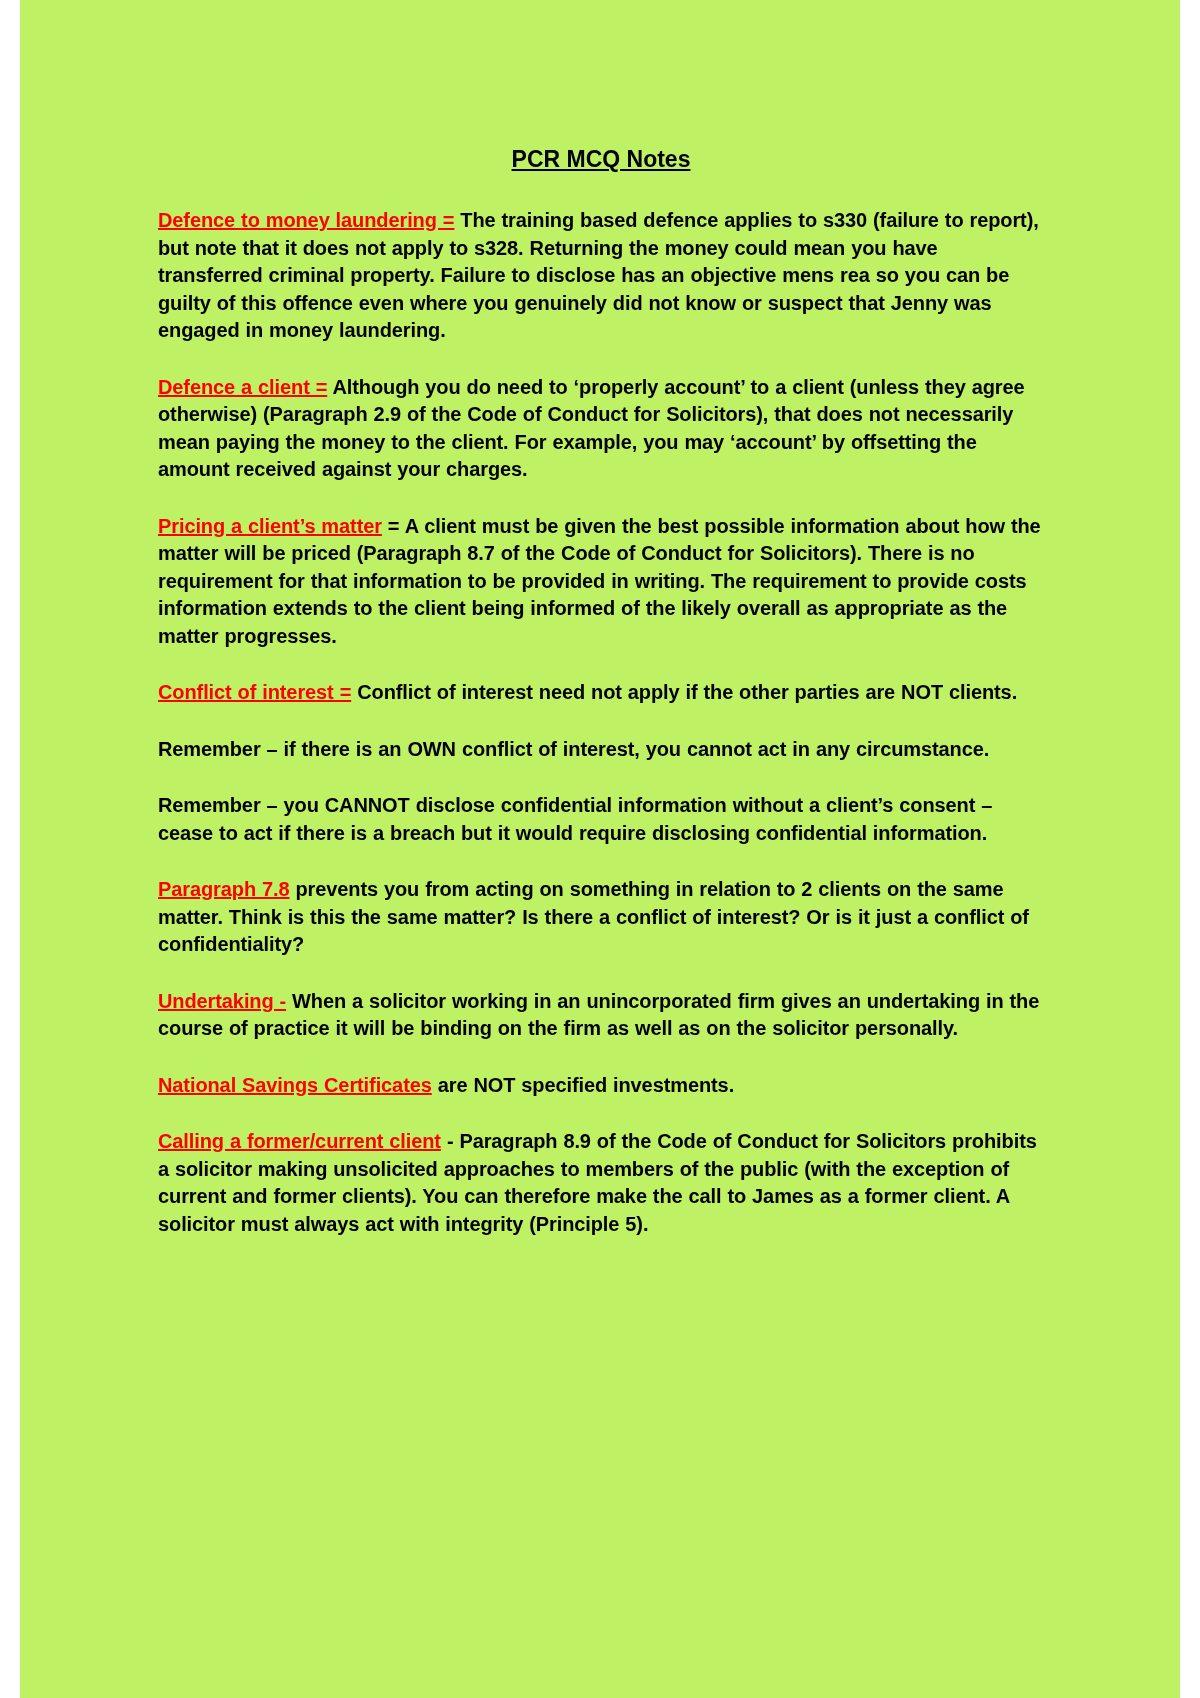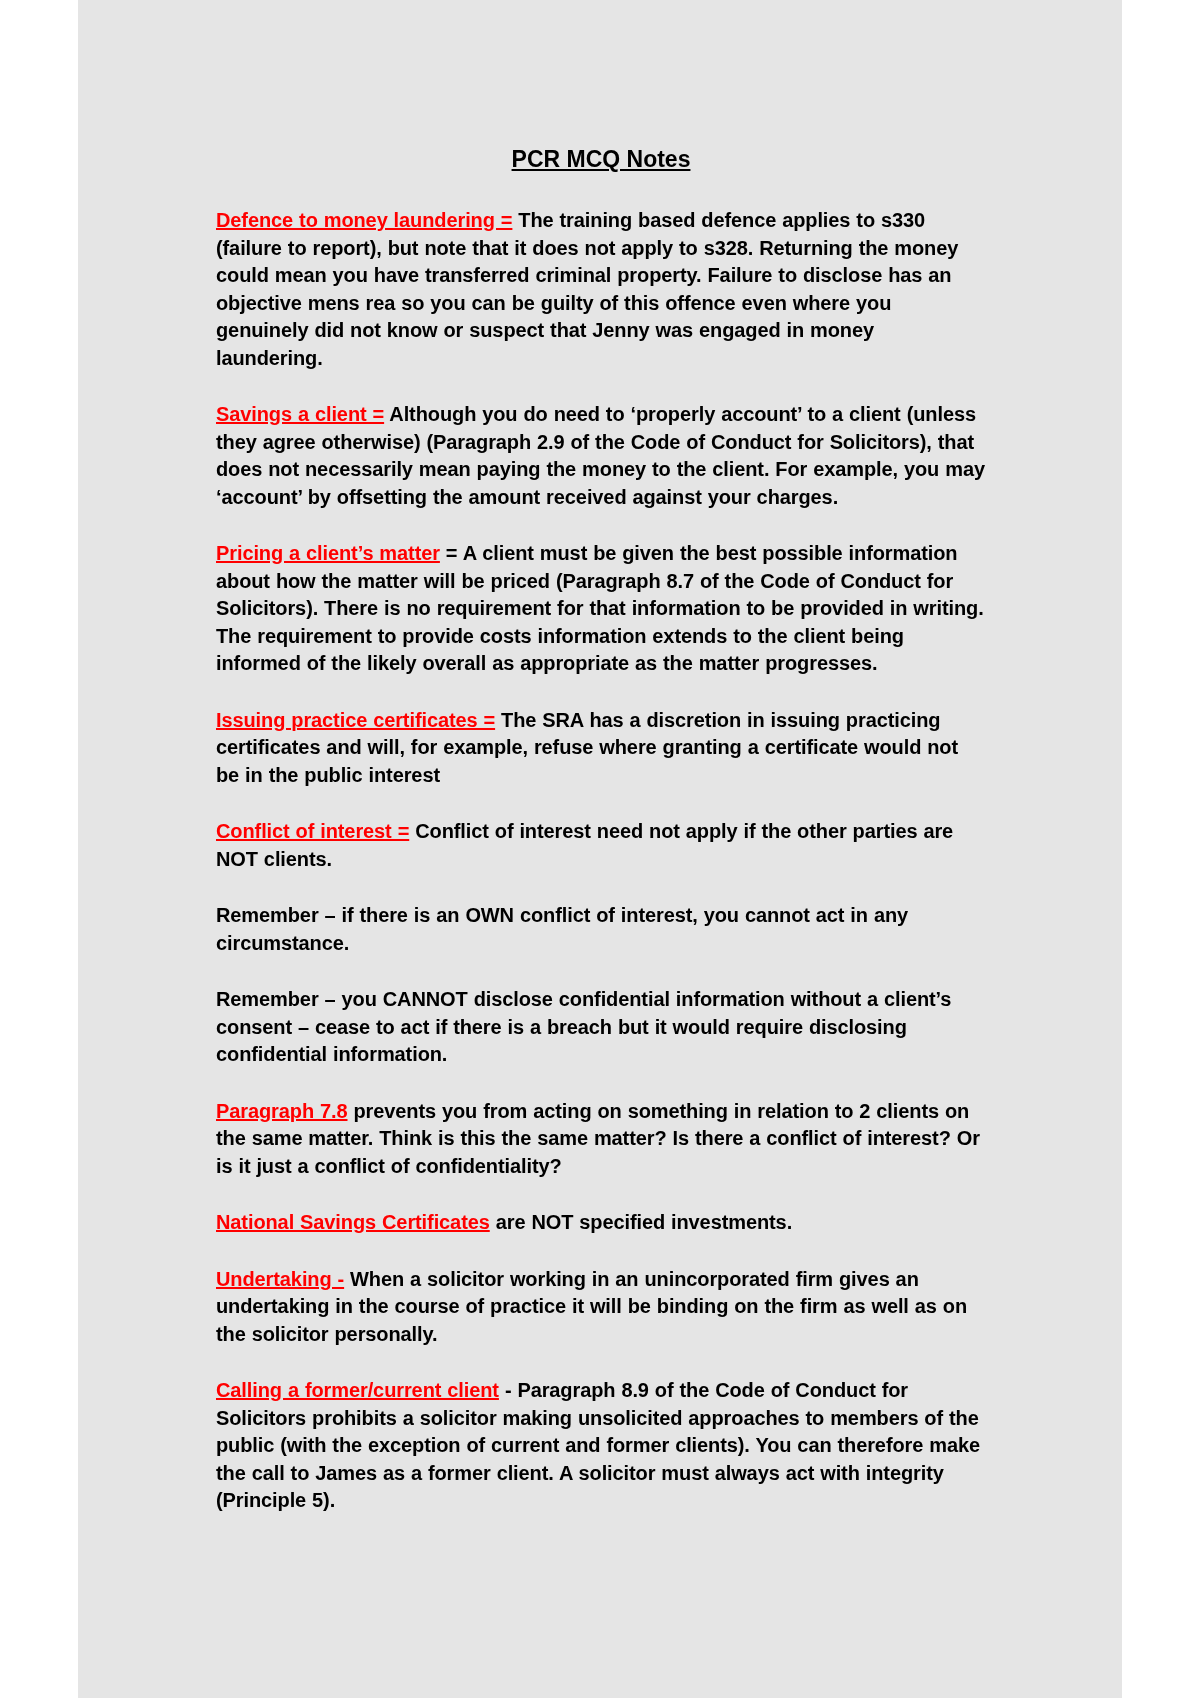--- a/index.html
+++ b/index.html
@@ -2,24 +2,24 @@
 <html style="--accent: #ff0000;"><head>
 <meta charset="utf-8">
 <style>
   html, body {
     margin: 0;
     padding: 0;
     background: #ffffff;
   }
   .page {
     position: relative;
-    width: 1044px;
+    width: 1160px;
     height: 1698px;
     margin: 0 auto;
-    background: #e5e5e5;
+    background: #bef264;
     box-sizing: border-box;
     padding: 146px 136px 40px 138px;
     font-family: "Liberation Sans", sans-serif;
     font-weight: bold;
     color: #000000;
     overflow: hidden;
   }
   .doc-title {
     margin: 0 0 34px 0;
     text-align: center;
@@ -46,35 +46,34 @@
   }
 </style>
 </head>
 <body>
 
 <div class="page">
   <h1 class="doc-title">PCR MCQ Notes</h1>
   <div>
   <p class="para"><span class="lead">Defence to money laundering =</span><span> The training based defence applies to s330 (failure to report), but note that it does not apply to s328. Returning the money could mean you have transferred criminal property. Failure to disclose has an objective mens rea so you can be guilty of this offence even where you genuinely did not know or suspect that Jenny was engaged in money laundering.</span></p>
 
-  <p class="para"><span class="lead">Savings a client =</span><span> Although you do need to ‘properly account’ to a client (unless they agree otherwise) (Paragraph 2.9 of the Code of Conduct for Solicitors), that does not necessarily mean paying the money to the client. For example, you may ‘account’ by offsetting the amount received against your charges.</span></p>
+  <p class="para"><span class="lead">Defence a client =</span><span> Although you do need to ‘properly account’ to a client (unless they agree otherwise) (Paragraph 2.9 of the Code of Conduct for Solicitors), that does not necessarily mean paying the money to the client. For example, you may ‘account’ by offsetting the amount received against your charges.</span></p>
 
   <p class="para"><span class="lead">Pricing a client’s matter</span><span> = A client must be given the best possible information about how the matter will be priced (Paragraph 8.7 of the Code of Conduct for Solicitors). There is no requirement for that information to be provided in writing. The requirement to provide costs information extends to the client being informed of the likely overall as appropriate as the matter progresses.</span></p>
 
-  <p class="para"><span class="lead">Issuing practice certificates =</span><span> The SRA has a discretion in issuing practicing certificates and will, for example, refuse where granting a certificate would not be in the public interest</span></p>
 
   <p class="para"><span class="lead">Conflict of interest =</span><span> Conflict of interest need not apply if the other parties are NOT clients.</span></p>
 
   <p class="para"><span>Remember – if there is an OWN conflict of interest, you cannot act in any circumstance.</span></p>
 
   <p class="para"><span>Remember – you CANNOT disclose confidential information without a client’s consent – cease to act if there is a breach but it would require disclosing confidential information.</span></p>
 
 
   <p class="para"><span class="lead">Paragraph 7.8</span><span> prevents you from acting on something in relation to 2 clients on the same matter. Think is this the same matter? Is there a conflict of interest? Or is it just a conflict of confidentiality?</span></p>
 
 
+  <p class="para"><span class="lead">Undertaking -</span><span> When a solicitor working in an unincorporated firm gives an undertaking in the course of practice it will be binding on the firm as well as on the solicitor personally.</span></p>
+
   <p class="para"><span class="lead">National Savings Certificates</span><span> are NOT specified investments.</span></p>
-
-  <p class="para"><span class="lead">Undertaking -</span><span> When a solicitor working in an unincorporated firm gives an undertaking in the course of practice it will be binding on the firm as well as on the solicitor personally.</span></p>
 
   <p class="para"><span class="lead">Calling a former/current client</span><span> - Paragraph 8.9 of the Code of Conduct for Solicitors prohibits a solicitor making unsolicited approaches to members of the public (with the exception of current and former clients). You can therefore make the call to James as a former client. A solicitor must always act with integrity (Principle 5).</span></p>
 </div>
 </div>
 
 </body></html>

